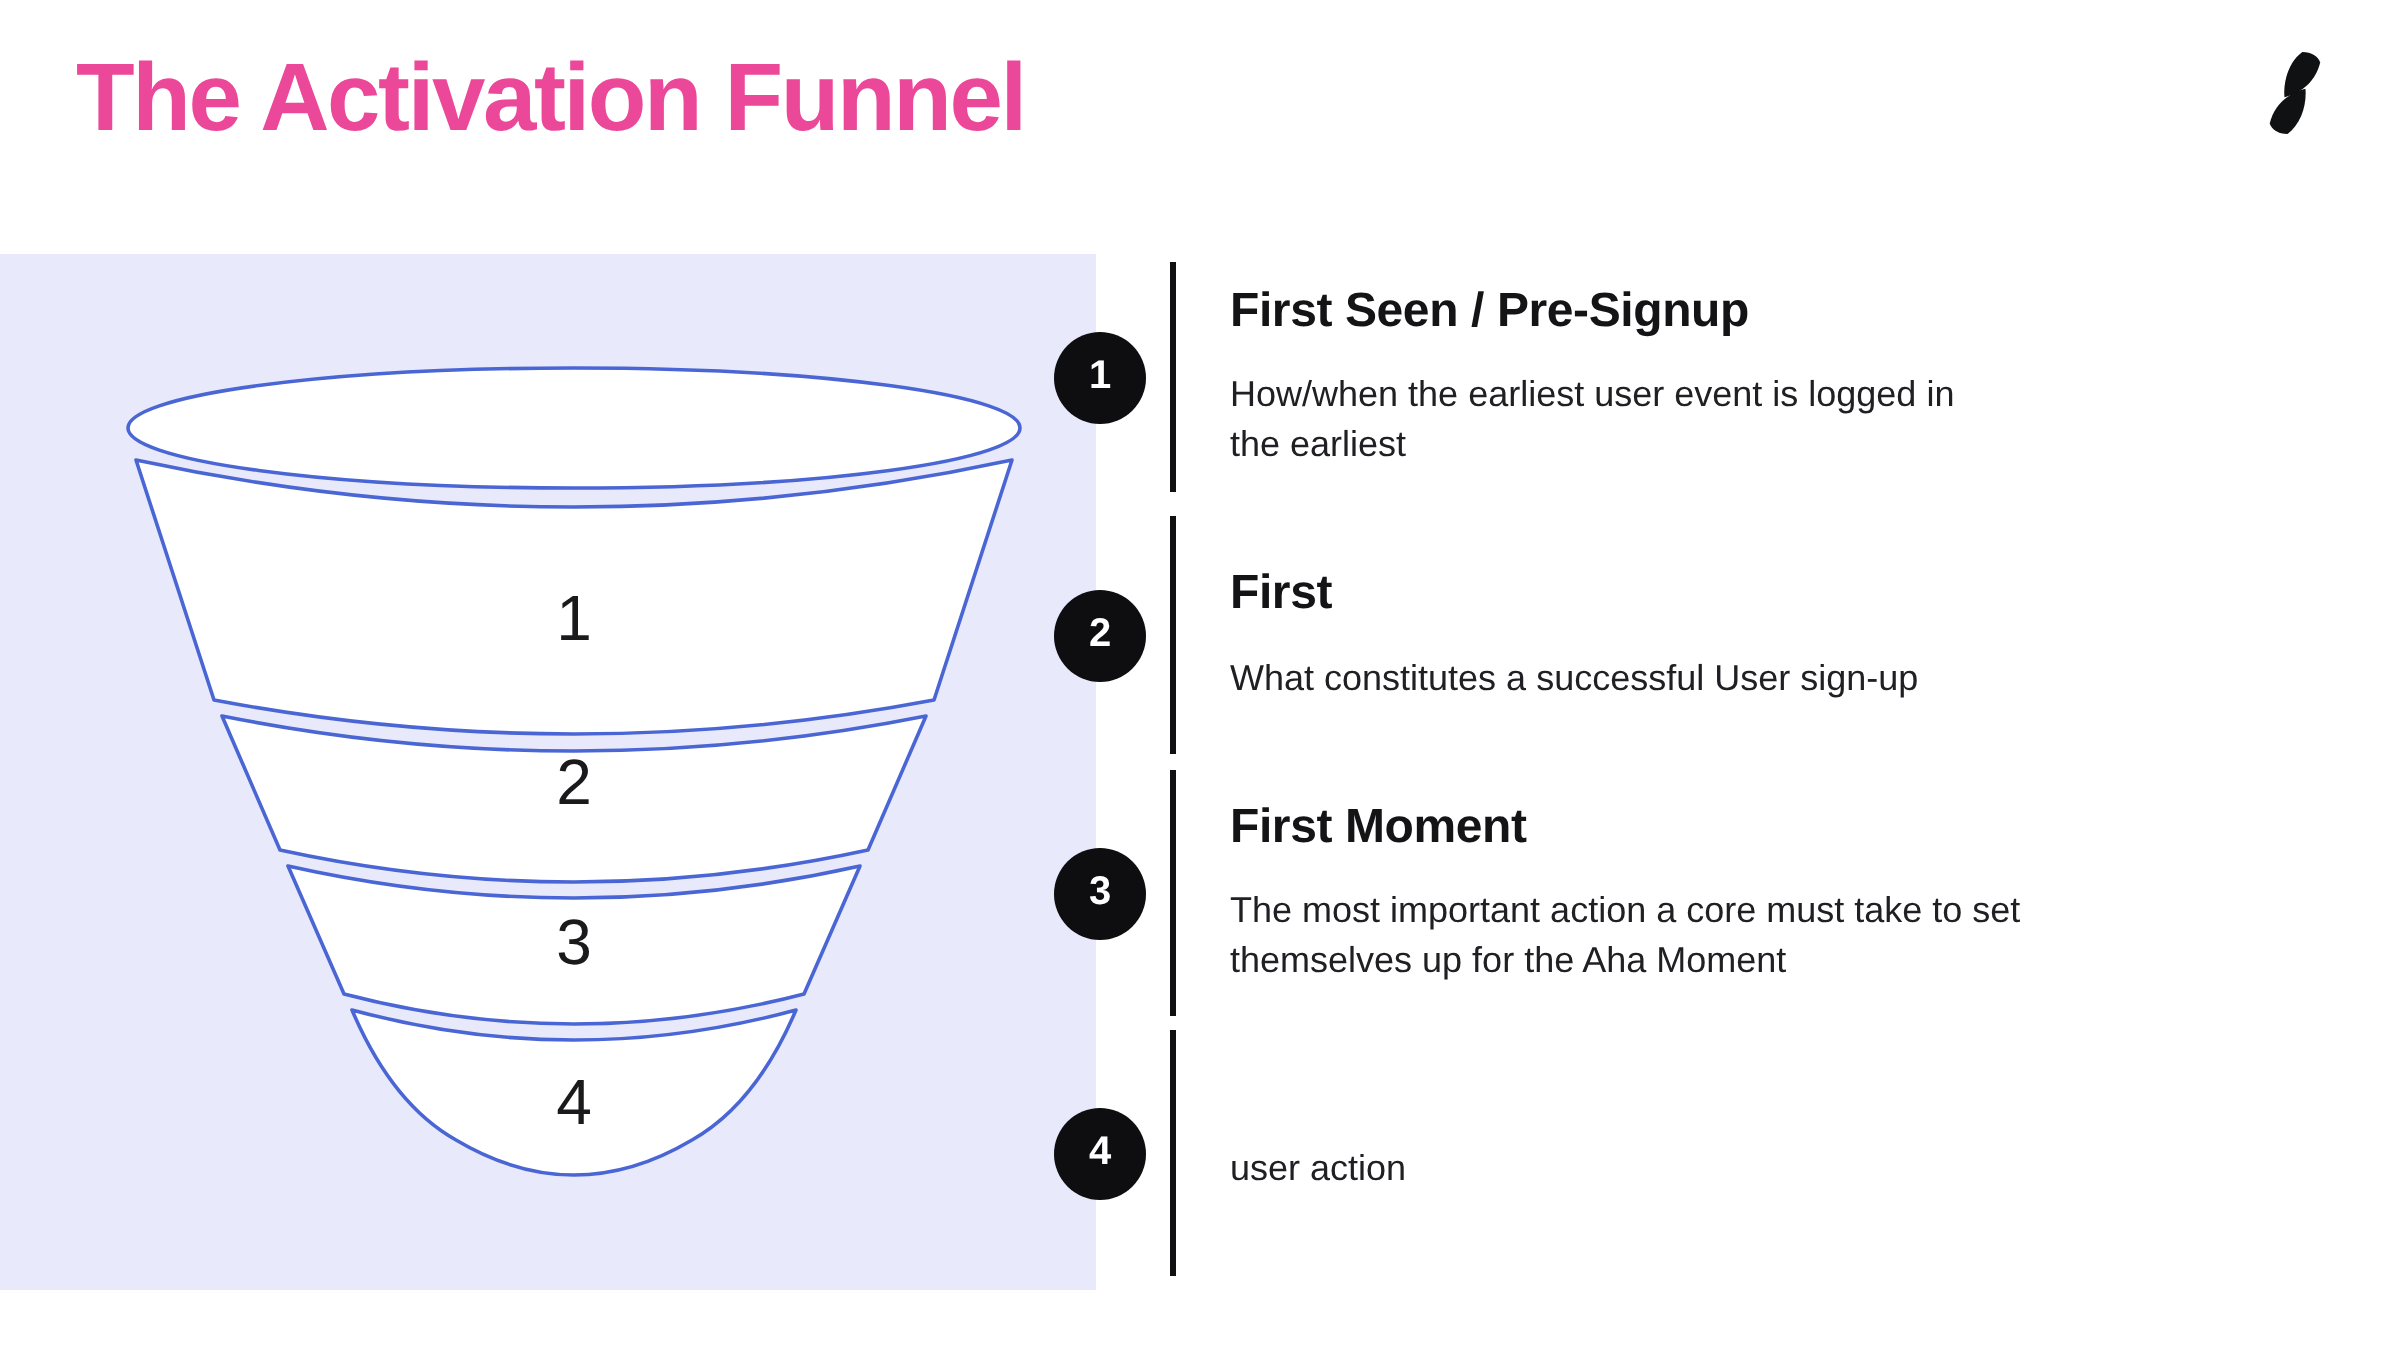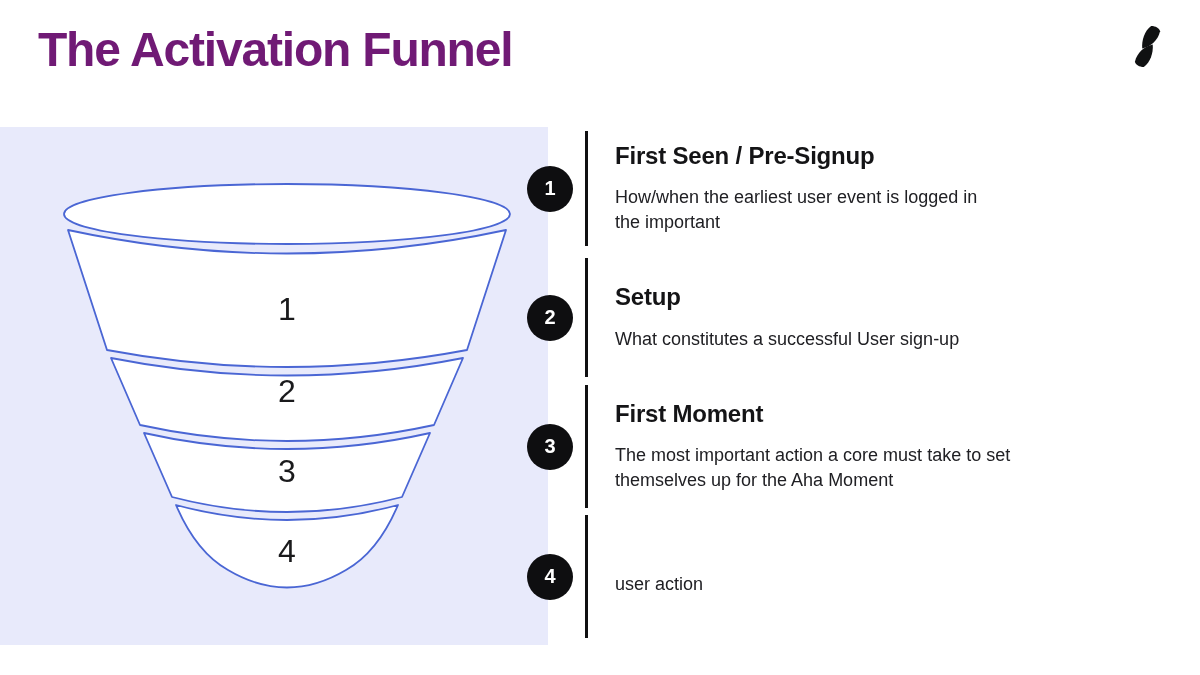--- a/index.html
+++ b/index.html
@@ -12,21 +12,21 @@
     overflow: hidden;
     font-family: "Liberation Sans", "DejaVu Sans", sans-serif;
   }
   .page-title {
     position: absolute;
     left: 38px;
     top: 22px;
     font-size: 48px;
     font-weight: 600;
     letter-spacing: -1.2px;
-    color: #701a75;
+    color: #ec4899;
   }
   .logo {
     position: absolute;
     left: 1130px;
     top: 26px;
     width: 36px;
     height: 42px;
   }
   .funnel-panel {
     position: absolute;
@@ -131,30 +131,30 @@
 
   <div class="steps">
 
     <div class="step step-1">
       <div class="badge">1</div>
       <div class="divider"></div>
       <div class="texts">
         <div class="step-title">First Seen / Pre-Signup</div>
         <div class="step-desc">
           <div>How/when the earliest user event is logged in</div>
-          <div>the important</div>
+          <div>the earliest</div>
         </div>
       </div>
     </div>
 
     <div class="step step-2">
       <div class="badge">2</div>
       <div class="divider"></div>
       <div class="texts">
-        <div class="step-title">Setup</div>
+        <div class="step-title">First</div>
         <div class="step-desc">
           <div>What constitutes a successful User sign-up</div>
         </div>
       </div>
     </div>
 
     <div class="step step-3">
       <div class="badge">3</div>
       <div class="divider"></div>
       <div class="texts">

